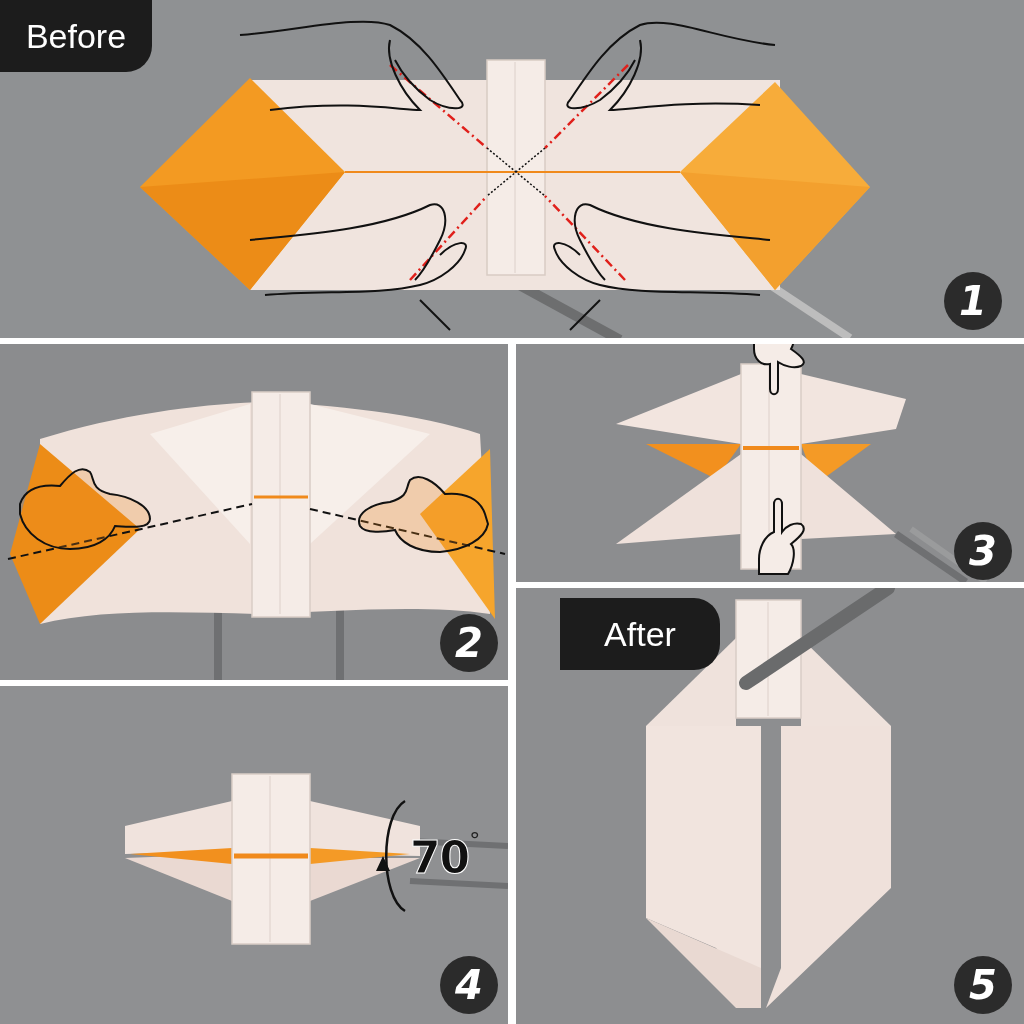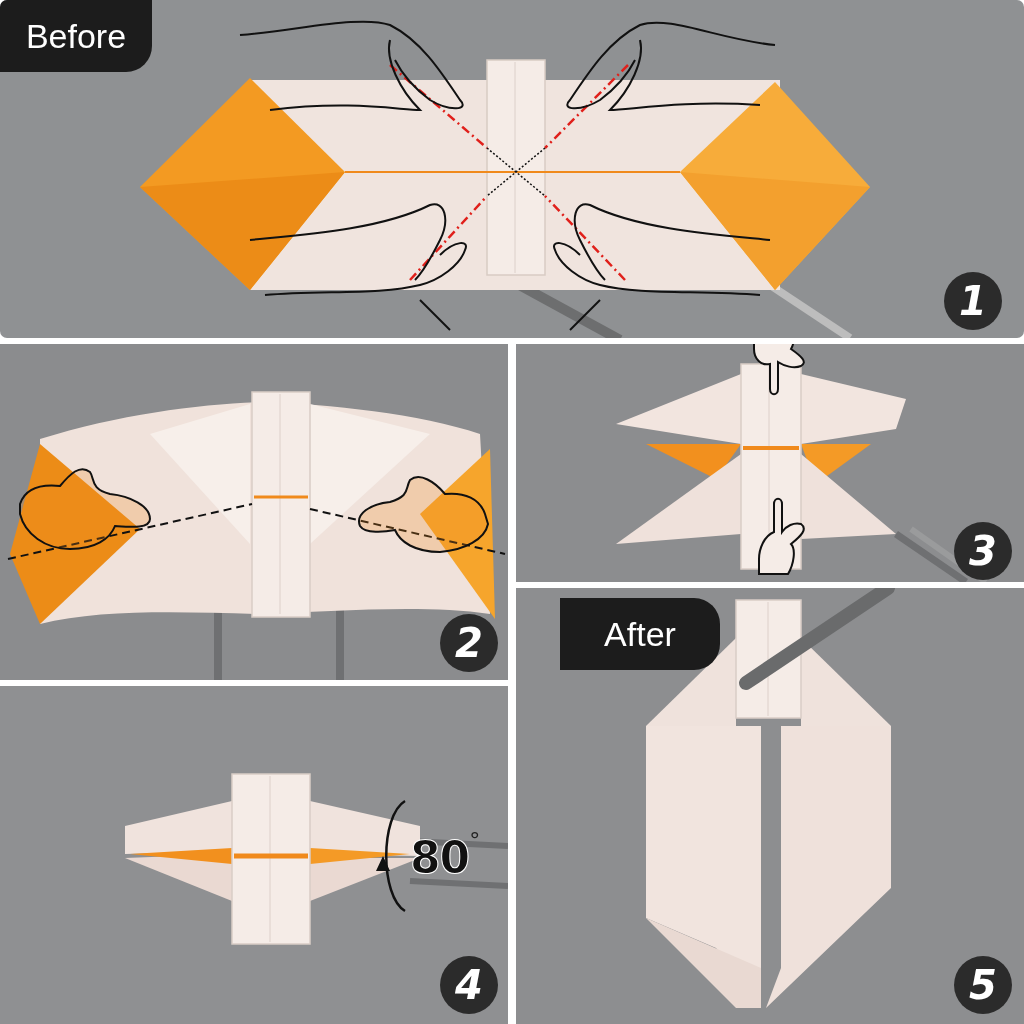--- a/index.html
+++ b/index.html
@@ -7,21 +7,21 @@
   .panel { position:absolute; overflow:hidden; background:#8e8f91; }
   .panel svg.scene { position:absolute; left:0; top:0; width:100%; height:100%; }
   .label-tag { position:absolute; background:#1c1c1c; color:#fff; font-family:"Liberation Sans", sans-serif; font-size:34px; font-weight:500; display:flex; align-items:center; justify-content:center; }
   .step-badge { position:absolute; width:58px; height:58px; border-radius:50%; background:#2b2b2b; color:#fff; font-family:"DejaVu Sans", sans-serif; font-weight:bold; font-style:italic; font-size:40px; display:flex; align-items:center; justify-content:center; }
   .rot { position:absolute; font-family:"DejaVu Sans", sans-serif; font-weight:bold; color:#111; font-size:44px; letter-spacing:-1px; -webkit-text-stroke:1px #fff; }
   .rot sup { font-size:22px; font-weight:normal; vertical-align:top; position:relative; top:-4px; color:#222; -webkit-text-stroke:0; }
 </style>
 </head>
 <body>
 
-<div class="panel" style="left:0;top:0;width:1024px;height:338px;background:#8f9193;border-radius:7px;">
+<div class="panel" style="left:0;top:0;width:1024px;height:338px;background:#8f9193;">
   <svg class="scene" viewBox="0 0 1024 338">
 
     <line x1="510" y1="280" x2="620" y2="340" stroke="#6d6e6f" stroke-width="10"></line>
     <line x1="770" y1="285" x2="850" y2="338" stroke="#bdbdbd" stroke-width="8"></line>
 
     <polygon points="250,80 780,80 780,290 250,290" fill="#f0e4de"></polygon>
 
     <polygon points="140,187 250,78 345,172 250,290" fill="#f39a22"></polygon>
     <polygon points="140,187 345,172 250,290" fill="#ec8c17"></polygon>
 
@@ -118,21 +118,21 @@
     <polygon points="310,162 410,168 310,178" fill="#f49a26"></polygon>
     <rect x="232" y="88" width="78" height="170" fill="#f5ece7" stroke="#d9cdc6" stroke-width="1.5"></rect>
     <line x1="270" y1="90" x2="270" y2="256" stroke="#ddd0ca" stroke-width="1"></line>
     <line x1="234" y1="170" x2="308" y2="170" stroke="#f08a1c" stroke-width="5"></line>
     <g stroke="#111" stroke-width="2.5" fill="none">
       <path d="M405,115 C380,130 380,210 405,225"></path>
     </g>
     <polygon points="383,170 376,185 390,185" fill="#111"></polygon>
   </svg>
   <div class="rot" style="left:410px;top:146px;">
-    <span>80</span><sup>°</sup>
+    <span>70</span><sup>°</sup>
   </div>
   <div class="step-badge" style="left:440px;top:270px;">4</div>
 </div>
 
 <div class="panel" style="left:516px;top:588px;width:508px;height:436px;background:#8d8e90;">
   <svg class="scene" viewBox="0 0 508 436">
     <polygon points="130,138 220,50 220,138" fill="#efe2dc"></polygon>
     <polygon points="285,50 375,138 285,138" fill="#efe2dc"></polygon>
     <polygon points="130,138 245,138 245,420 200,360 130,330" fill="#f1e4de"></polygon>
     <polygon points="265,138 375,138 375,300 250,420 265,380" fill="#efe1db"></polygon>

